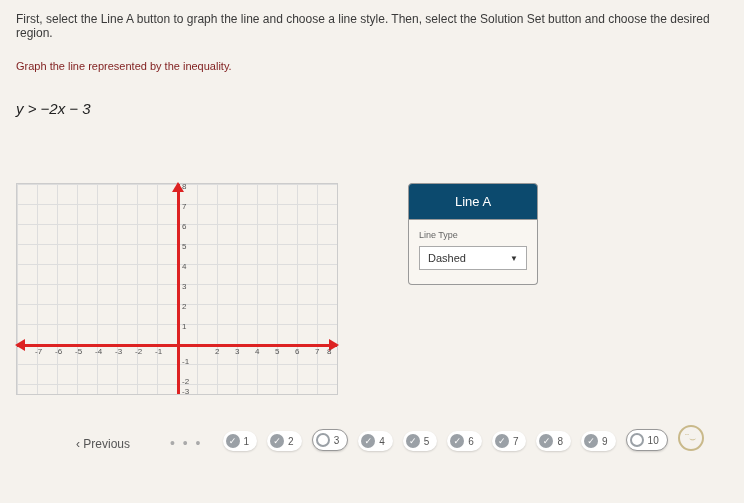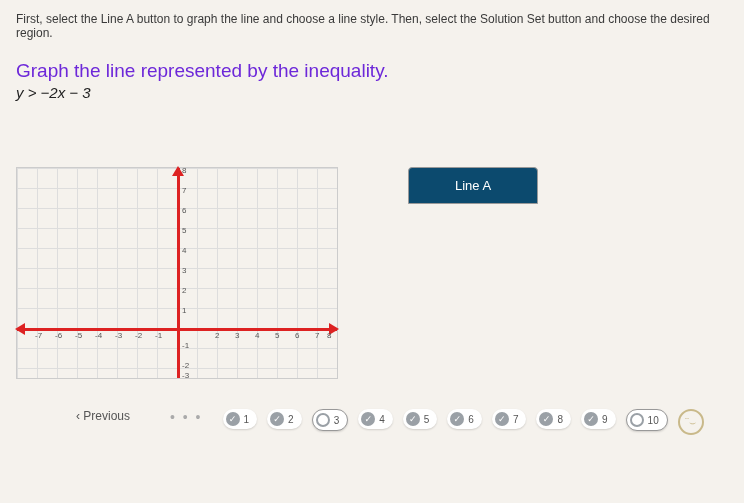--- a/index.html
+++ b/index.html
@@ -1,34 +1,34 @@
 <!DOCTYPE html>
 <html><head>
 <meta charset="utf-8">
 <style>
 body{margin:0;padding:12px 16px;background:#f5f2ed;font-family:Arial,sans-serif;color:#333}
 .instr{font-size:12px;color:#3a3a3a;margin-bottom:20px}
-.sub{font-size:19px;color:#6d28d9;margin-bottom:2px}
+.sub{font-size:11px;color:#7f1d1d;margin-bottom:28px}
 .formula{font-size:15px;font-style:italic;color:#222;margin-bottom:66px}
 .work{display:flex;align-items:flex-start;gap:70px}
 .graph{position:relative;width:320px;height:210px;background:linear-gradient(#ddd 1px,transparent 1px),linear-gradient(90deg,#ddd 1px,transparent 1px);background-size:20px 20px;border:1px solid #ccc}
 .yaxis{position:absolute;left:160px;top:0;bottom:0;width:3px;background:#d22}
 .yaxis:before{content:"";position:absolute;top:-8px;left:-5px;border:6px solid transparent;border-bottom:10px solid #d22}
 .xaxis{position:absolute;top:160px;left:0;right:0;height:3px;background:#d22}
 .xaxis:before{content:"";position:absolute;left:-8px;top:-5px;border:6px solid transparent;border-right:10px solid #d22}
 .xaxis:after{content:"";position:absolute;right:-8px;top:-5px;border:6px solid transparent;border-left:10px solid #d22}
 .lbl{position:absolute;font-size:8px;color:#555}
 .panel{width:130px}
 .tab{background:#0c4a6e;color:#fff;padding:10px 24px;font-size:13px;text-align:center;border-radius:4px 4px 0 0;border:1px solid #999}
 .box{border:1px solid #999;border-top:none;padding:10px 10px 14px;background:#f9f6f1;border-radius:0 0 4px 4px}
 .lt{font-size:9px;color:#666;margin-bottom:6px}
 .sel{border:1px solid #aaa;padding:5px 8px;font-size:11px;background:#fff;display:flex;justify-content:space-between;align-items:center}
 .caret{font-size:8px}
 .sol{margin-top:18px;padding:10px;background:#fff;border:1px solid #ccc;font-size:12px;text-align:center;color:#444;border-radius:4px}
-.footer{display:flex;align-items:flex-start;gap:10px;margin-top:30px;padding-left:60px}
+.footer{display:flex;align-items:flex-end;gap:10px;margin-top:30px;padding-left:60px}
 .prev{font-size:12px;color:#555;margin-right:30px}
 .dots{color:#aaa;font-size:14px;margin-right:10px;letter-spacing:2px}
 .pill{display:inline-flex;align-items:center;padding:3px 8px 3px 3px;background:#fff;border-radius:12px;font-size:10px;color:#555;box-shadow:0 1px 2px rgba(0,0,0,.15)}
 .pill.cur{background:#fff;border:1px solid #999}
 .chk{width:14px;height:14px;border-radius:50%;background:#9aa0a6;color:#fff;display:inline-flex;align-items:center;justify-content:center;font-size:9px;margin-right:4px}
 .ring{width:14px;height:14px;border-radius:50%;border:2px solid #9aa0a6;display:inline-block;margin-right:4px;box-sizing:border-box}
 .face{width:22px;height:22px;border-radius:50%;border:2px solid #c9b98a;display:inline-flex;align-items:center;justify-content:center;font-size:11px;color:#c9b98a}
 </style>
 </head>
 <body>
@@ -63,20 +63,27 @@
   <span class="lbl" style="left:165px;top:98px">3</span>
   <span class="lbl" style="left:165px;top:118px">2</span>
   <span class="lbl" style="left:165px;top:138px">1</span>
   <span class="lbl" style="left:165px;top:173px">-1</span>
   <span class="lbl" style="left:165px;top:193px">-2</span>
   <span class="lbl" style="left:165px;top:203px">-3</span>
  </div>
 
  <div class="panel">
   <div class="tab">Line A</div>
+  <div class="box">
+   <div class="lt">Line Type</div>
+   <div class="sel">
+    <span>Dashed</span>
+    <span class="caret">▼</span>
+   </div>
+  </div>
  </div>
 </div>
 
 <div class="footer">
  <span class="prev">‹  Previous</span>
  <span class="dots">• • •</span>
  <span class="pill">
       <span class="chk">✓</span>
       <span>1</span>
     </span>

